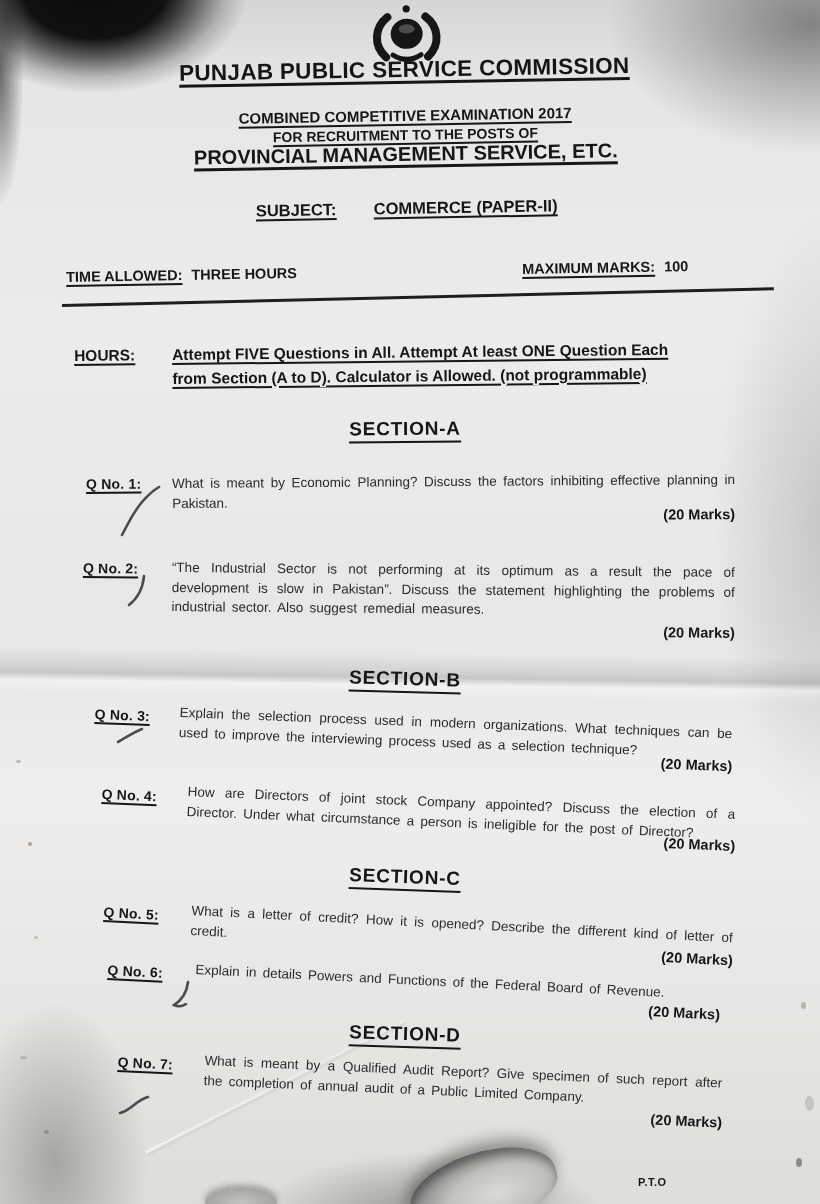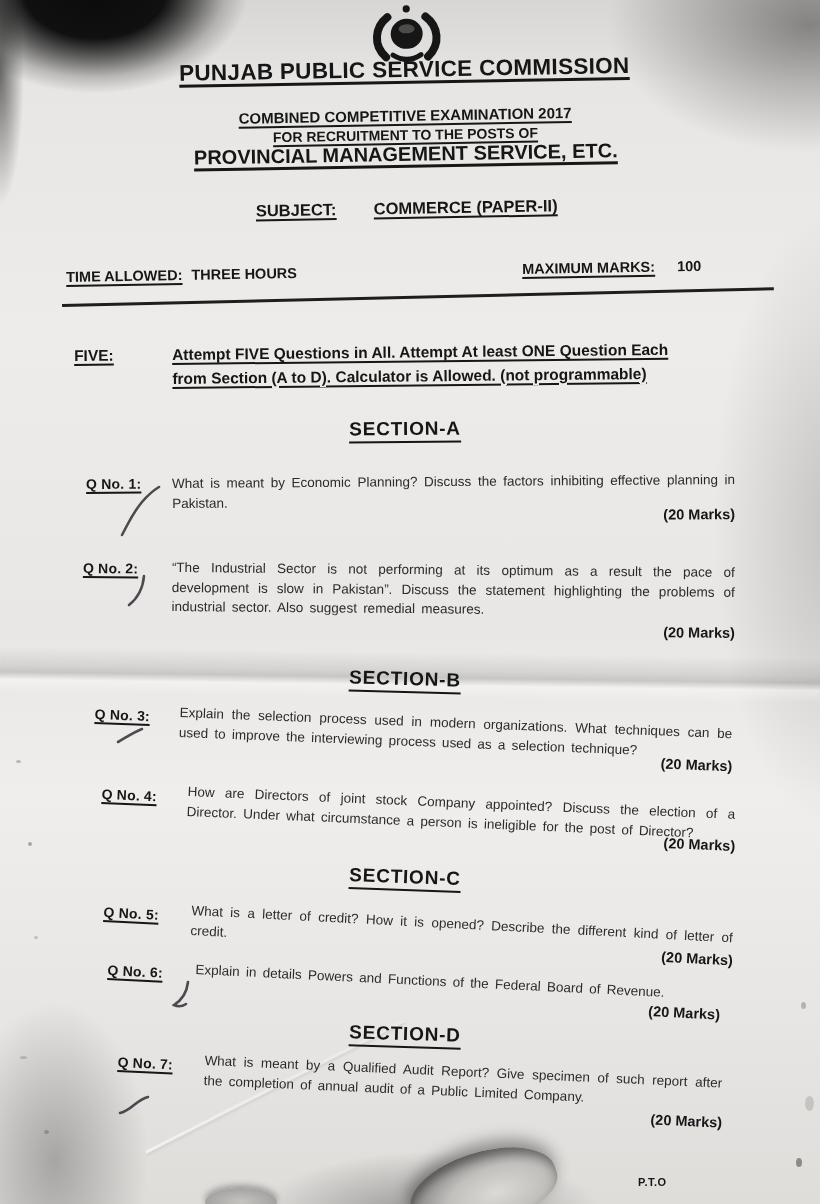--- a/index.html
+++ b/index.html
@@ -74,25 +74,25 @@
       <span class="b u">COMMERCE (PAPER-II)</span>
     </div>
   </div>
 
   <div class="abs" style="left:66px;top:269px;font-size:14.5px;transform:rotate(-1deg);transform-origin:left top;">
     <span class="b u">TIME ALLOWED:</span>
     <span class="b" style="margin-left:5px;">THREE HOURS</span>
   </div>
   <div class="abs" style="left:522px;top:261px;font-size:14.5px;transform:rotate(-1deg);transform-origin:left top;">
     <span class="b u">MAXIMUM MARKS:</span>
-    <span class="b" style="margin-left:18px;">100</span>
+    <span class="b" style="margin-left:5px;">100</span>
   </div>
   <div class="abs" style="left:62px;top:304px;width:712px;height:2.5px;background:#1e1e1e;transform:rotate(-1.35deg);transform-origin:left top;"></div>
 
-  <div class="abs" style="left:74px;top:347px;font-size:15.5px;transform:rotate(-0.6deg);transform-origin:left top;"><span class="b u">FIVE:</span></div>
+  <div class="abs" style="left:74px;top:347px;font-size:15.5px;transform:rotate(-0.6deg);transform-origin:left top;"><span class="b u">HOURS:</span></div>
   <div class="abs" style="left:172px;top:343px;width:560px;font-size:15.5px;line-height:23.5px;transform:rotate(-0.6deg);transform-origin:left top;">
     <span class="b u">Attempt FIVE Questions in All. Attempt At least ONE Question Each</span><br>
     <span class="b u">from Section (A to D). Calculator is Allowed. (not programmable)</span>
   </div>
 
   <div class="abs center sect" style="top:418px;transform:rotate(-0.5deg);"><span>SECTION-A</span></div>
 
   <div class="abs qlabel" style="left:86px;top:476px;transform:rotate(-0.4deg);"><span class="u">Q No. 1:</span></div>
   <div class="abs qbody" style="left:172px;top:474px;width:563px;transform:rotate(-0.4deg);">What is meant by Economic Planning? Discuss the factors inhibiting effective planning in Pakistan.</div>
   <div class="abs qmarks" style="left:172px;top:510px;width:563px;padding-right:22px;transform:rotate(-0.4deg);">(20 Marks)</div>

